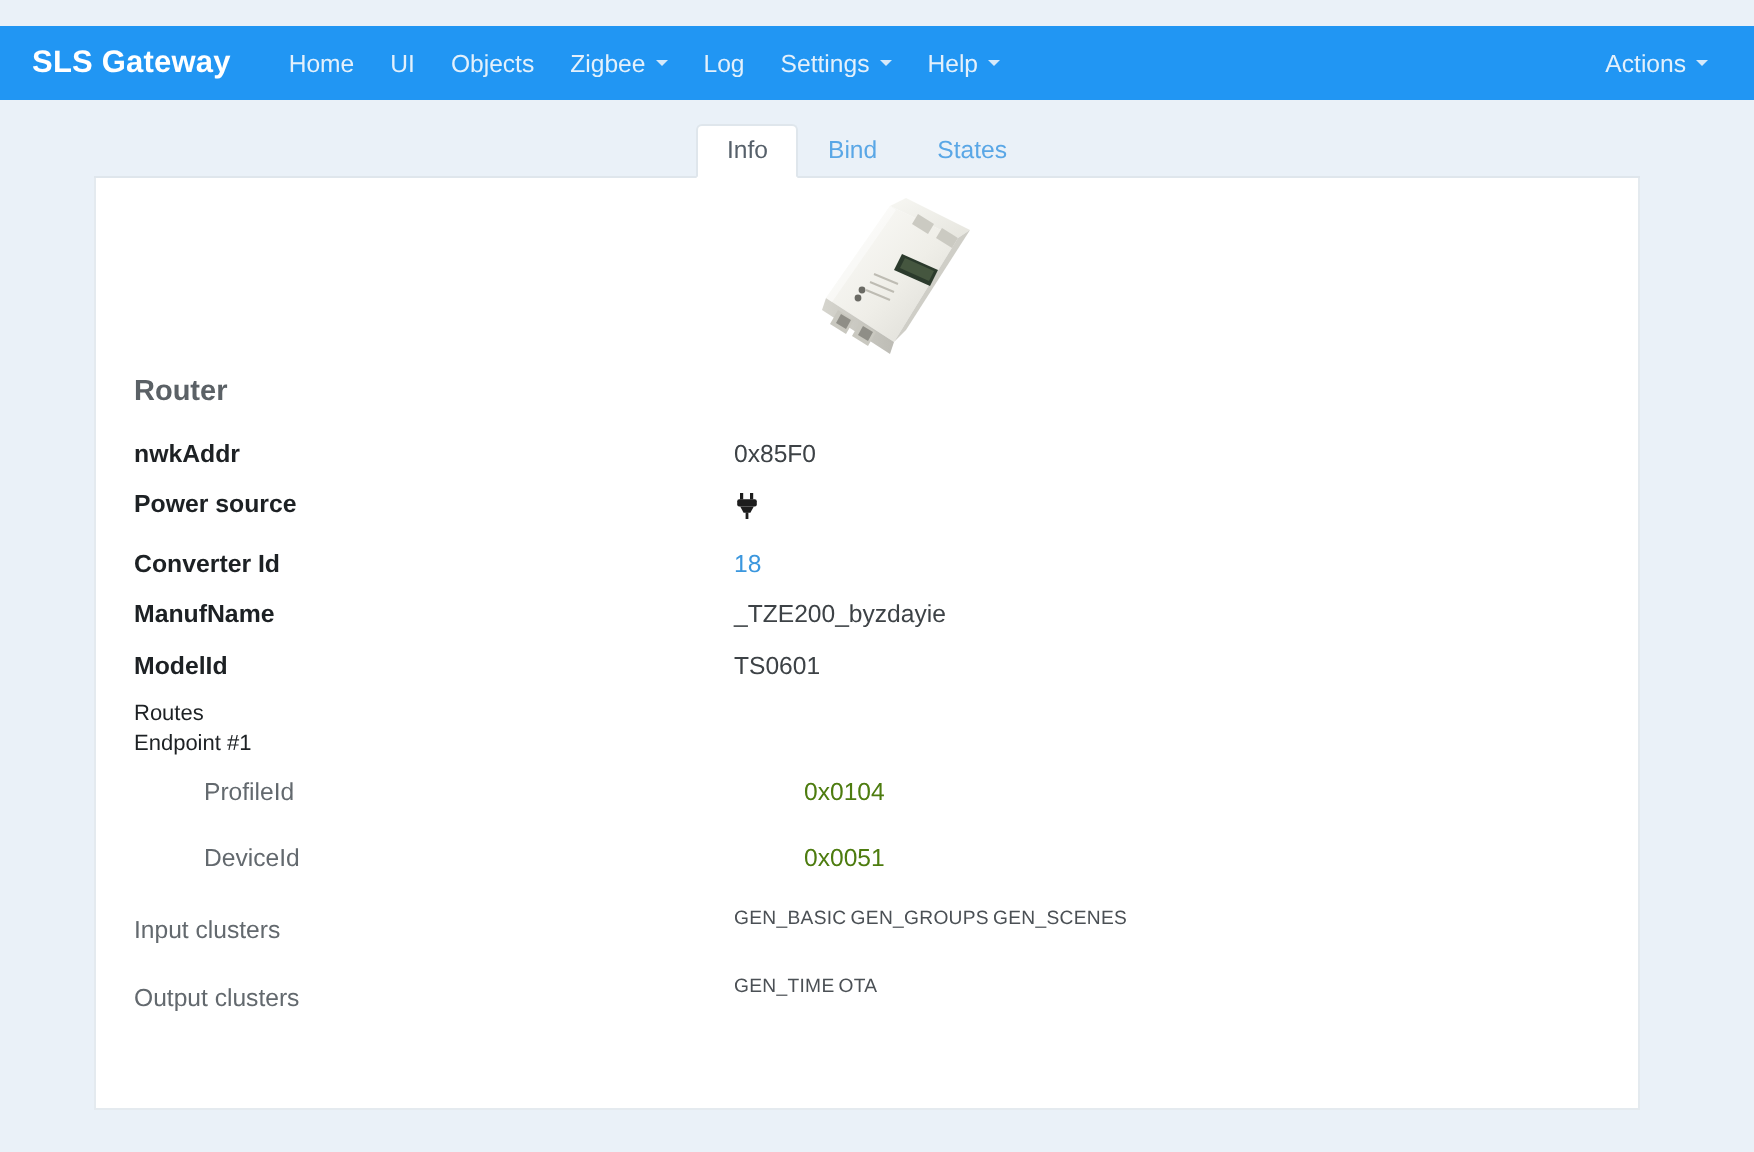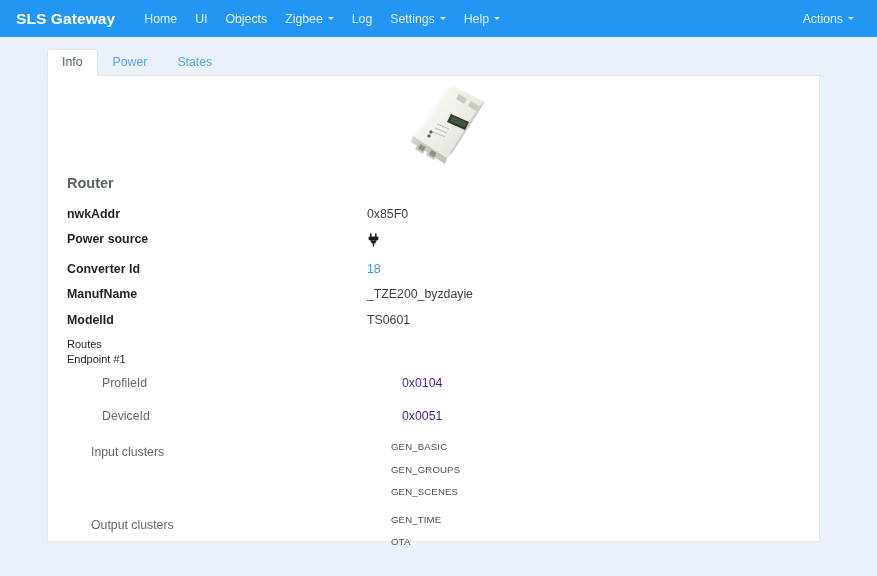--- a/index.html
+++ b/index.html
@@ -13,20 +13,21 @@
   }
 
   
   .navbar {
     height: 37px;
     background: #2196f3;
     display: flex;
     align-items: center;
     padding: 0 14px 0 16px;
     position: relative;
+    margin-top: 13px;
   }
   .brand {
     color: #ffffff;
     font-size: 15.5px;
     font-weight: 600;
     letter-spacing: .1px;
     margin-right: 20px;
     white-space: nowrap;
     cursor: pointer;
   }
@@ -57,20 +58,21 @@
     padding: 13px 0 0 0;
   }
 
   .tabs-wrap { padding-left: 47px; }
   .tabs {
     display: flex;
     align-items: flex-end;
     height: 26px;
     width: 773px;
     border-bottom: 1px solid #dfe6ec;
+    justify-content: center;
   }
   .tab {
     font-size: 12.3px;
     padding: 5px 14px 5px 14px;
     cursor: pointer;
     line-height: 15px;
     position: relative;
     top: 1px;
     border: 1px solid transparent;
     border-radius: 3px 3px 0 0;
@@ -126,25 +128,25 @@
 
   .b-row { margin-bottom: 13.2px; }
   .b-row .lab { font-weight: bold; font-size: 12.4px; color: #1d2124; }
   .b-row .val { font-size: 12.3px; color: #3d4246; }
 
   .ep-head { margin-bottom: 12px; }
   .ep-head .lab { font-weight: normal; font-size: 11px; color: #1d2124; }
 
   .l-row { margin-bottom: 20px; margin-left: 35px; }
   .l-row .lab { font-size: 12.3px; color: #63696e; font-weight: 400; }
-  .l-row .val { font-size: 12.3px; color: #4c1d95; }
-
-  .c-row { margin-bottom: 18px; margin-left: 24px; }
+  .l-row .val { font-size: 12.3px; color: #4d7c0f; }
+
+  .c-row { margin-bottom: 18px; }
   .c-row .lab { font-size: 12.3px; color: #63696e; font-weight: 400; padding-top: 4px; }
-  .cluster-list { display: flex; flex-direction: column; gap: 13px; }
+  .cluster-list { display: flex; flex-direction: row; gap: 2px; }
   .cluster-list span { font-size: 9.6px; color: #4b5055; letter-spacing: .15px; }
 
   .link { color: #3b97de; cursor: pointer; font-size: 12.3px; }
 
   .plug-icon { display: inline-block; vertical-align: middle; }
 </style>
 </head>
 <body>
 
 <div class="navbar">
@@ -184,21 +186,21 @@
 </div>
 
 <div class="page">
 
   <div class="tabs-wrap">
     <div class="tabs">
       <div class="tab active">
         <span>Info</span>
       </div>
       <div class="tab inactive">
-        <span>Power</span>
+        <span>Bind</span>
       </div>
       <div class="tab inactive">
         <span>States</span>
       </div>
     </div>
   </div>
 
   <div class="card">
 
     <div class="device-img-wrap">

